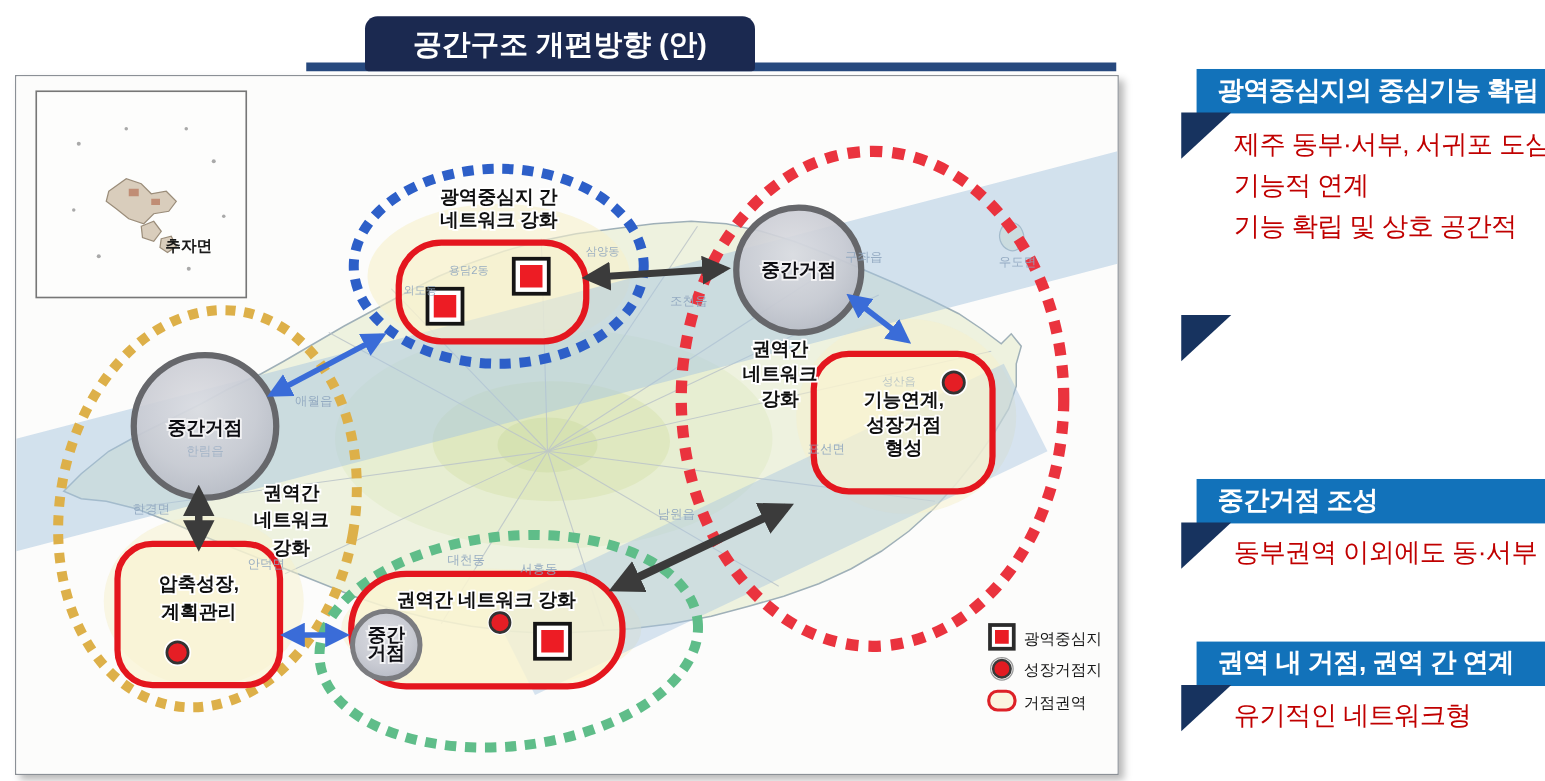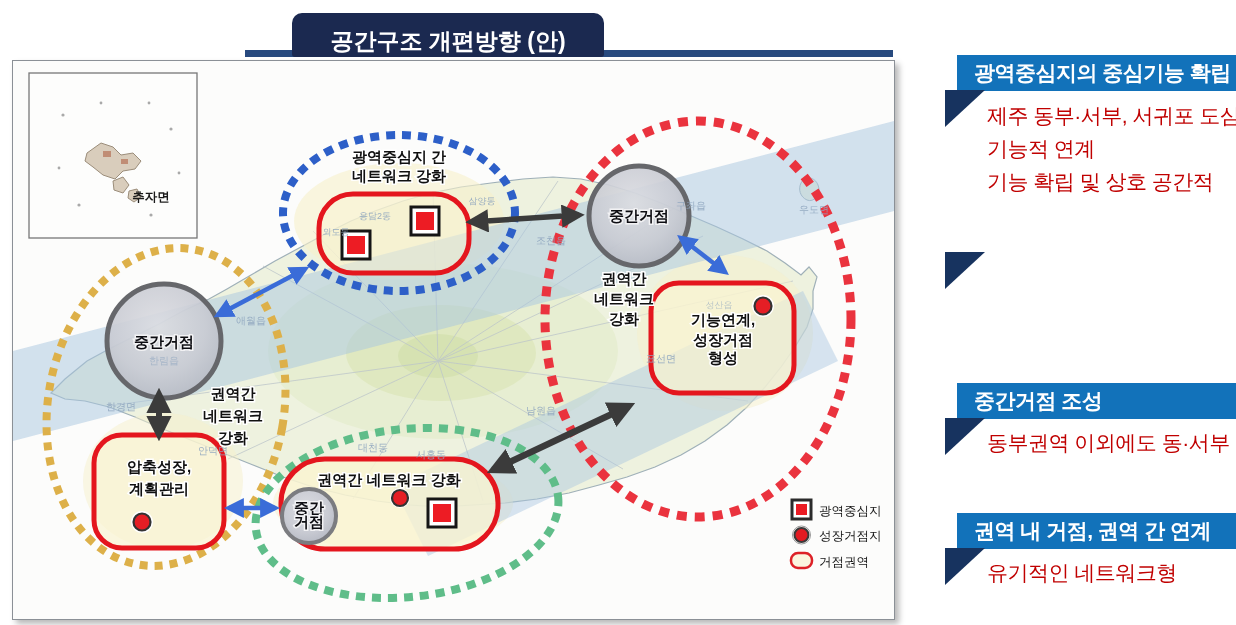--- a/index.html
+++ b/index.html
@@ -4,21 +4,21 @@
 <style>
   html,body{margin:0;padding:0;background:#fff;}
   body{width:1236px;height:625px;position:relative;overflow:hidden;
        font-family:"Liberation Sans","DejaVu Sans",sans-serif;}
 
   
   .title-strip{position:absolute;left:245px;top:50px;width:648px;height:7px;
                background:#27497e;}
   .title-box{position:absolute;left:292px;top:13px;width:312px;height:44px;
              background:#1b2950;border-radius:10px 10px 3px 3px;
-             display:flex;align-items:flex-end;justify-content:center;}
+             display:flex;align-items:center;justify-content:center;}
   .title-box span{color:#fff;font-size:23px;font-weight:700;letter-spacing:0px;}
 
   
   .map-wrap{position:absolute;left:12px;top:60px;width:881px;height:558px;
             background:#fcfcfb;border:1px solid #8b9096;
             box-shadow:4px 4px 6px rgba(0,0,0,.28);}
   .map-wrap svg{display:block;}
 
   
   .sec{position:absolute;left:945px;width:333px;}

